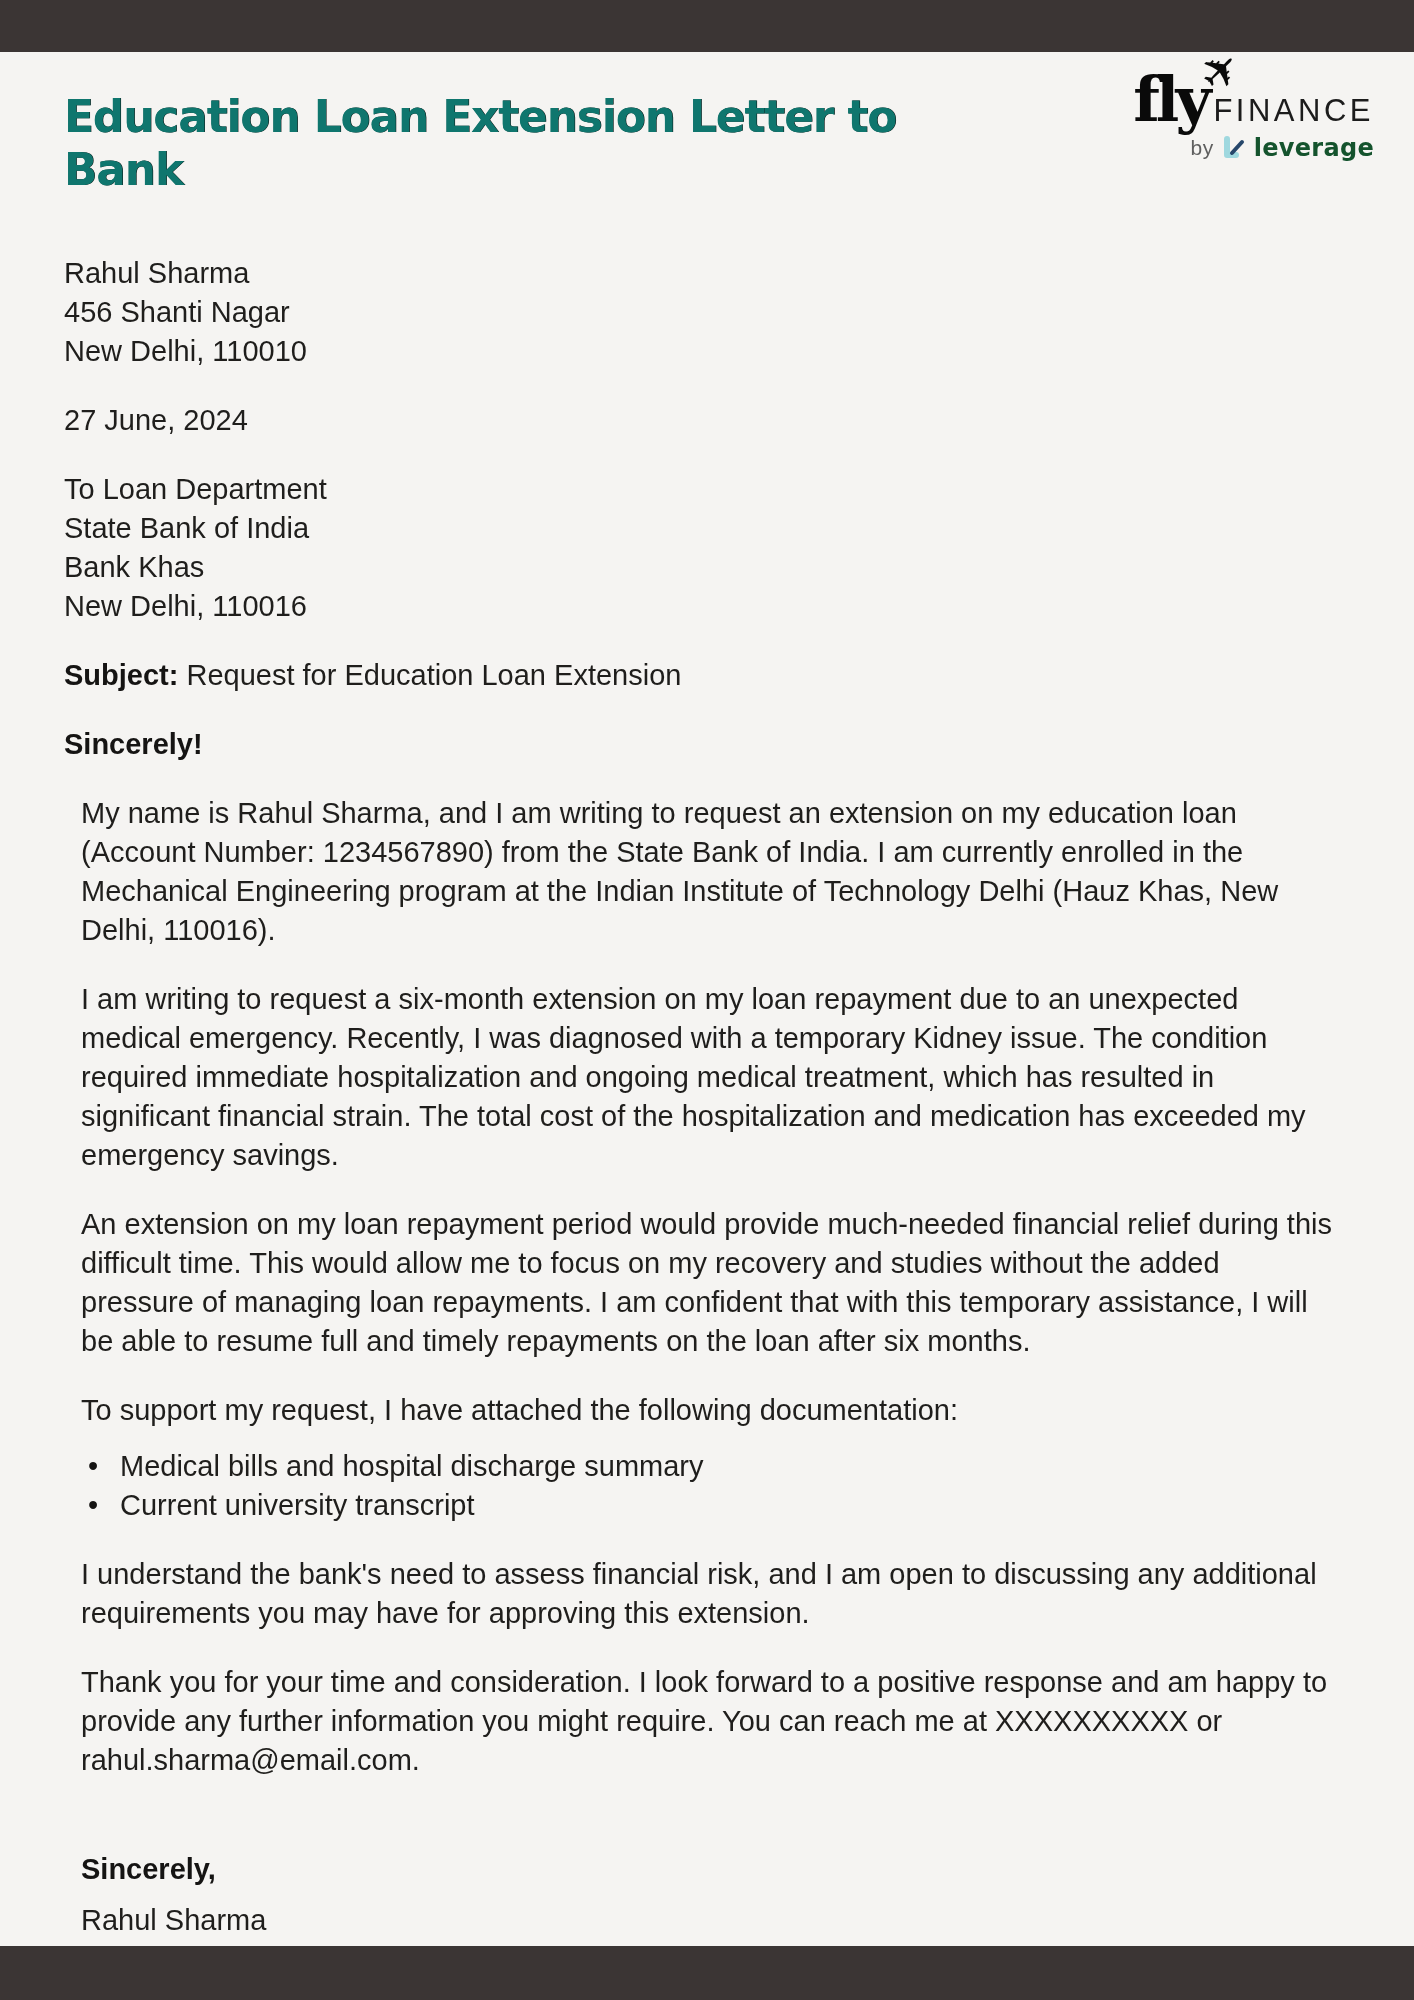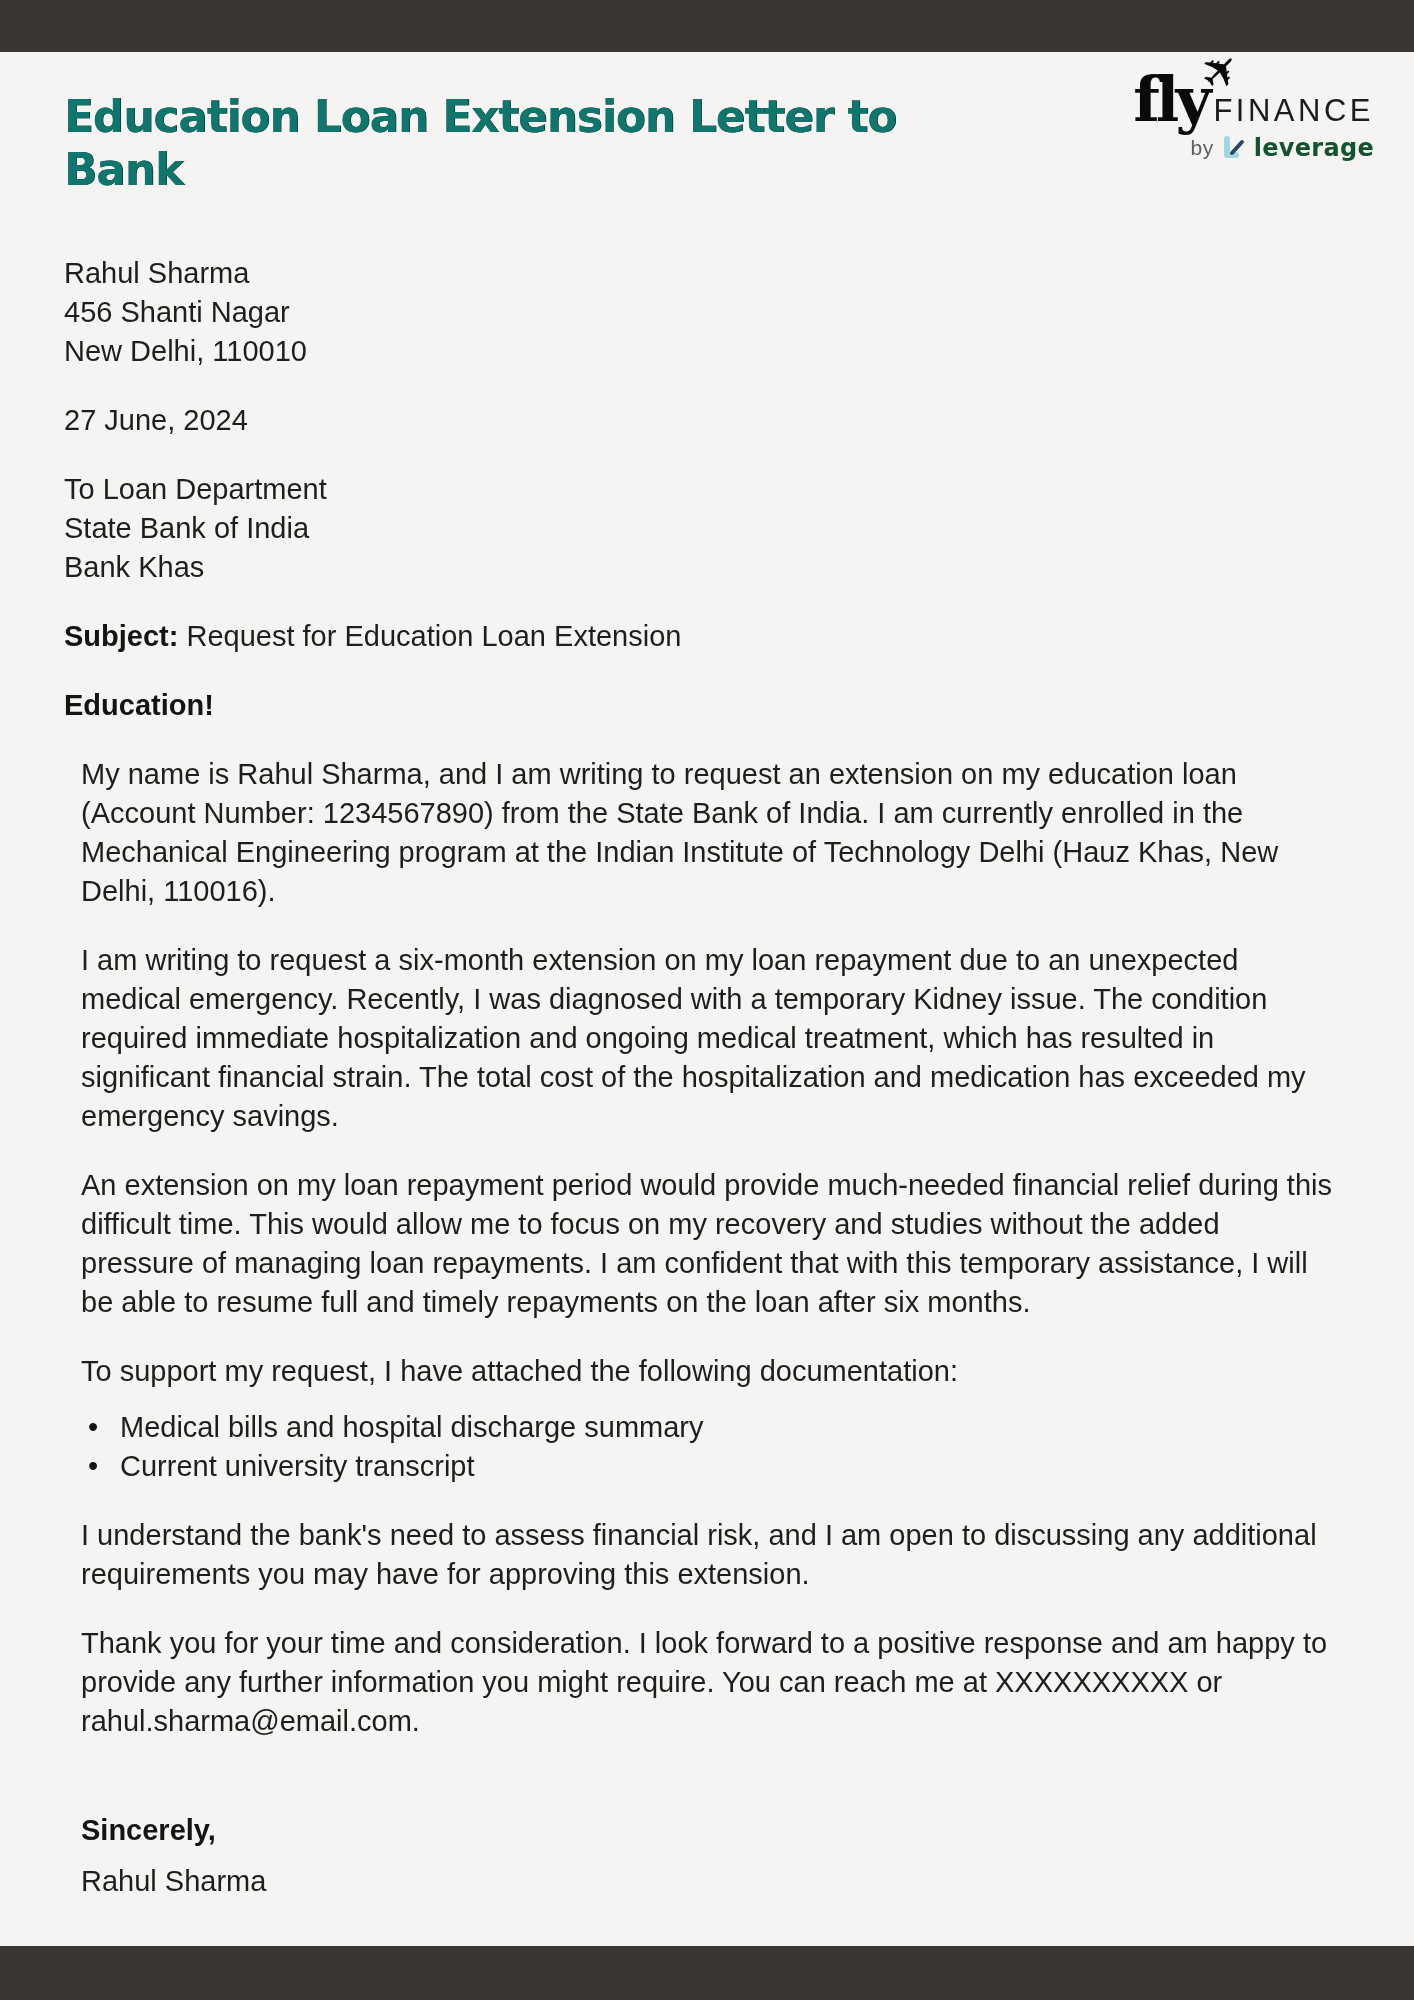--- a/index.html
+++ b/index.html
@@ -107,25 +107,26 @@
         <p class="line">456 Shanti Nagar</p>
         <p class="line">New Delhi, 110010</p>
       </div>
 
       <p class="block">27 June, 2024</p>
 
       <div class="block">
         <p class="line">To Loan Department</p>
         <p class="line">State Bank of India</p>
         <p class="line">Bank Khas</p>
+        <p class="line">New Delhi, 110016</p>
       </div>
 
       <p class="block"><span class="bold">Subject:</span> <span>Request for Education Loan Extension</span></p>
 
-      <p class="block bold">Education!</p>
+      <p class="block bold">Sincerely!</p>
 
       <p class="para">My name is Rahul Sharma, and I am writing to request an extension on my education loan (Account Number: 1234567890) from the State Bank of India. I am currently enrolled in the Mechanical Engineering program at the Indian Institute of Technology Delhi (Hauz Khas, New Delhi, 110016).</p>
 
       <p class="para">I am writing to request a six-month extension on my loan repayment due to an unexpected medical emergency. Recently, I was diagnosed with a temporary Kidney issue. The condition required immediate hospitalization and ongoing medical treatment, which has resulted in significant financial strain. The total cost of the hospitalization and medication has exceeded my emergency savings.</p>
 
       <p class="para">An extension on my loan repayment period would provide much-needed financial relief during this difficult time. This would allow me to focus on my recovery and studies without the added pressure of managing loan repayments. I am confident that with this temporary assistance, I will be able to resume full and timely repayments on the loan after six months.</p>
 
       <p class="para">To support my request, I have attached the following documentation:</p>
 
       <ul class="attach-list">

